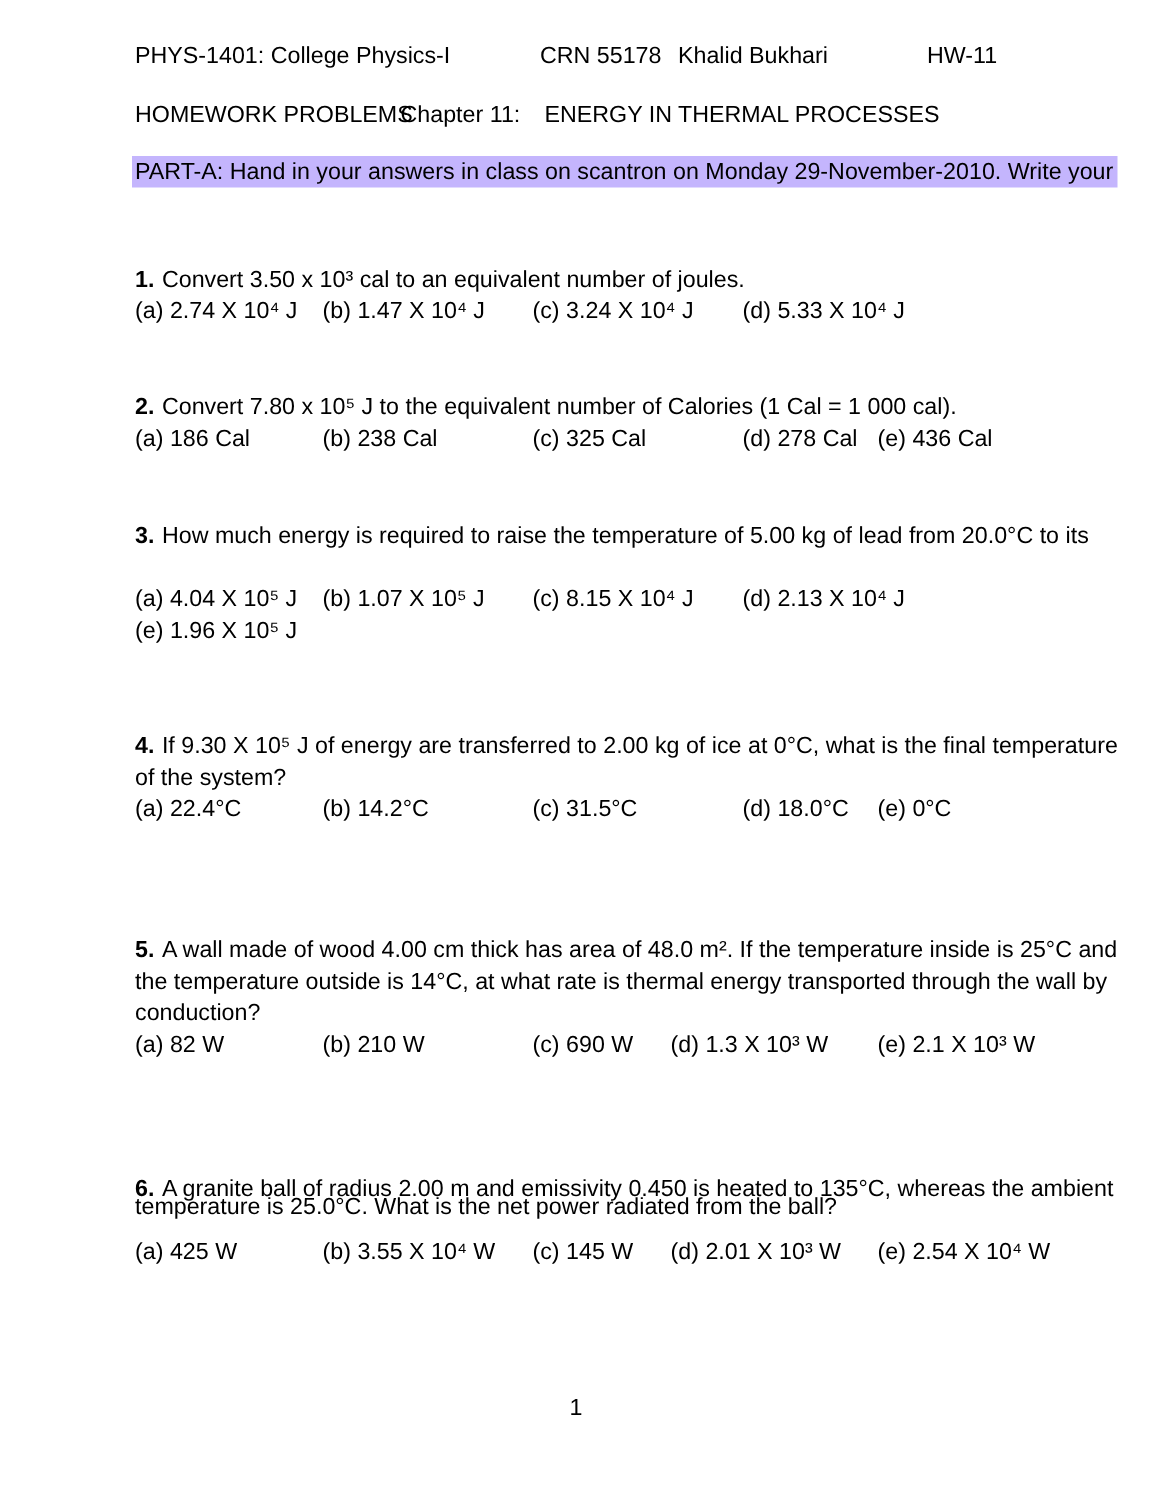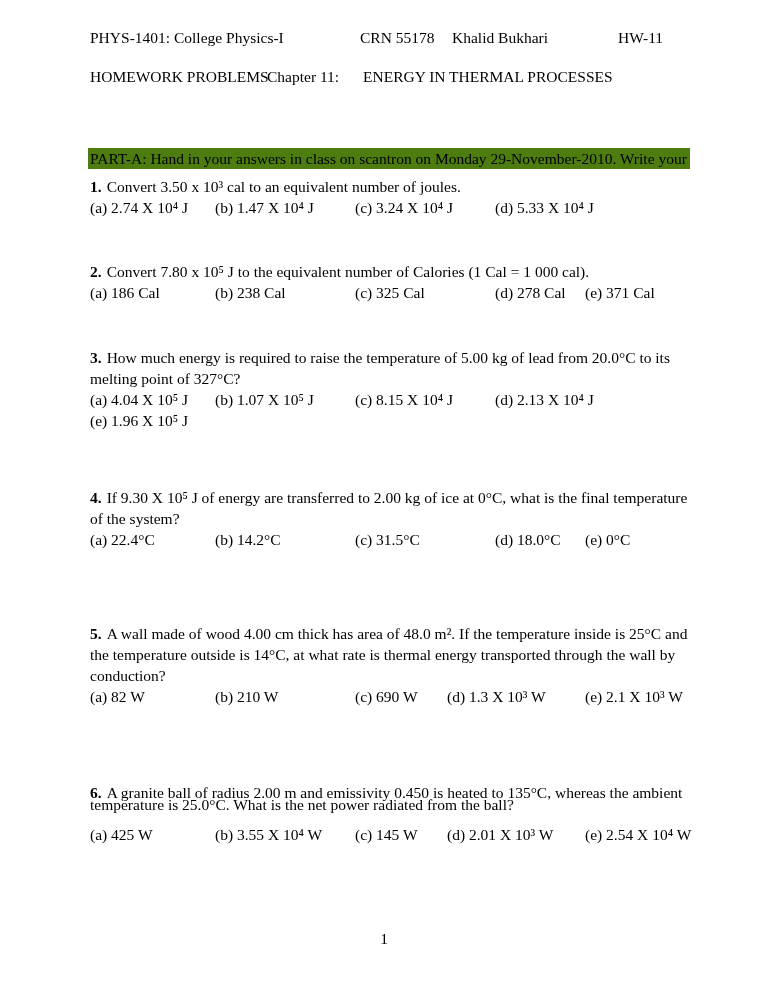--- a/index.html
+++ b/index.html
@@ -1,31 +1,31 @@
 <!DOCTYPE html>
 <html><head>
 <meta charset="utf-8">
 <style>
   html,body { margin:0; padding:0; background:#ffffff; }
   .page {
     position:relative;
     width:768px; height:994px;
     background:#ffffff;
-    font-family:Liberation Serif, serif;
+    font-family:Liberation Sans, sans-serif;
     font-size:15.5px;
     color:#000;
     overflow:hidden;
   }
   .line, .opt {
     position:absolute;
     white-space:pre;
     line-height:21px;
   }
   .qnum { font-weight:bold; padding-right:5px; }
-  .hl { background:#4d7c0f; padding:0 3px 0 2px;margin-top:44px; }
+  .hl { background:#c4b5fd; padding:0 3px 0 2px; }
   .pagenum {
     position:absolute; left:0; right:0;
     text-align:center; line-height:21px;
   }
 </style>
 </head>
 <body>
 
 <div class="page">
 
@@ -44,24 +44,23 @@
   <div class="opt" style="top:197px; left:90px">(a) 2.74 X 10⁴ J</div>
   <div class="opt" style="top:197px; left:215px">(b) 1.47 X 10⁴ J</div>
   <div class="opt" style="top:197px; left:355px">(c) 3.24 X 10⁴ J</div>
   <div class="opt" style="top:197px; left:495px">(d) 5.33 X 10⁴ J</div>
 
   <div class="line" style="top:261px; left:90px"><b class="qnum">2.</b><span>Convert 7.80 x 10⁵ J to the equivalent number of Calories (1 Cal = 1 000 cal).</span></div>
   <div class="opt" style="top:282px; left:90px">(a) 186 Cal</div>
   <div class="opt" style="top:282px; left:215px">(b) 238 Cal</div>
   <div class="opt" style="top:282px; left:355px">(c) 325 Cal</div>
   <div class="opt" style="top:282px; left:495px">(d) 278 Cal</div>
-  <div class="opt" style="top:282px; left:585px">(e) 371 Cal</div>
+  <div class="opt" style="top:282px; left:585px">(e) 436 Cal</div>
 
   <div class="line" style="top:347px; left:90px"><b class="qnum">3.</b><span>How much energy is required to raise the temperature of 5.00 kg of lead from 20.0°C to its</span></div>
-  <div class="line" style="top:368px; left:90px">melting point of 327°C?</div>
   <div class="opt" style="top:389px; left:90px">(a) 4.04 X 10⁵ J</div>
   <div class="opt" style="top:389px; left:215px">(b) 1.07 X 10⁵ J</div>
   <div class="opt" style="top:389px; left:355px">(c) 8.15 X 10⁴ J</div>
   <div class="opt" style="top:389px; left:495px">(d) 2.13 X 10⁴ J</div>
   <div class="opt" style="top:410px; left:90px">(e) 1.96 X 10⁵ J</div>
 
   <div class="line" style="top:487px; left:90px"><b class="qnum">4.</b><span>If 9.30 X 10⁵ J of energy are transferred to 2.00 kg of ice at 0°C, what is the final temperature</span></div>
   <div class="line" style="top:508px; left:90px">of the system?</div>
   <div class="opt" style="top:529px; left:90px">(a) 22.4°C</div>
   <div class="opt" style="top:529px; left:215px">(b) 14.2°C</div>

